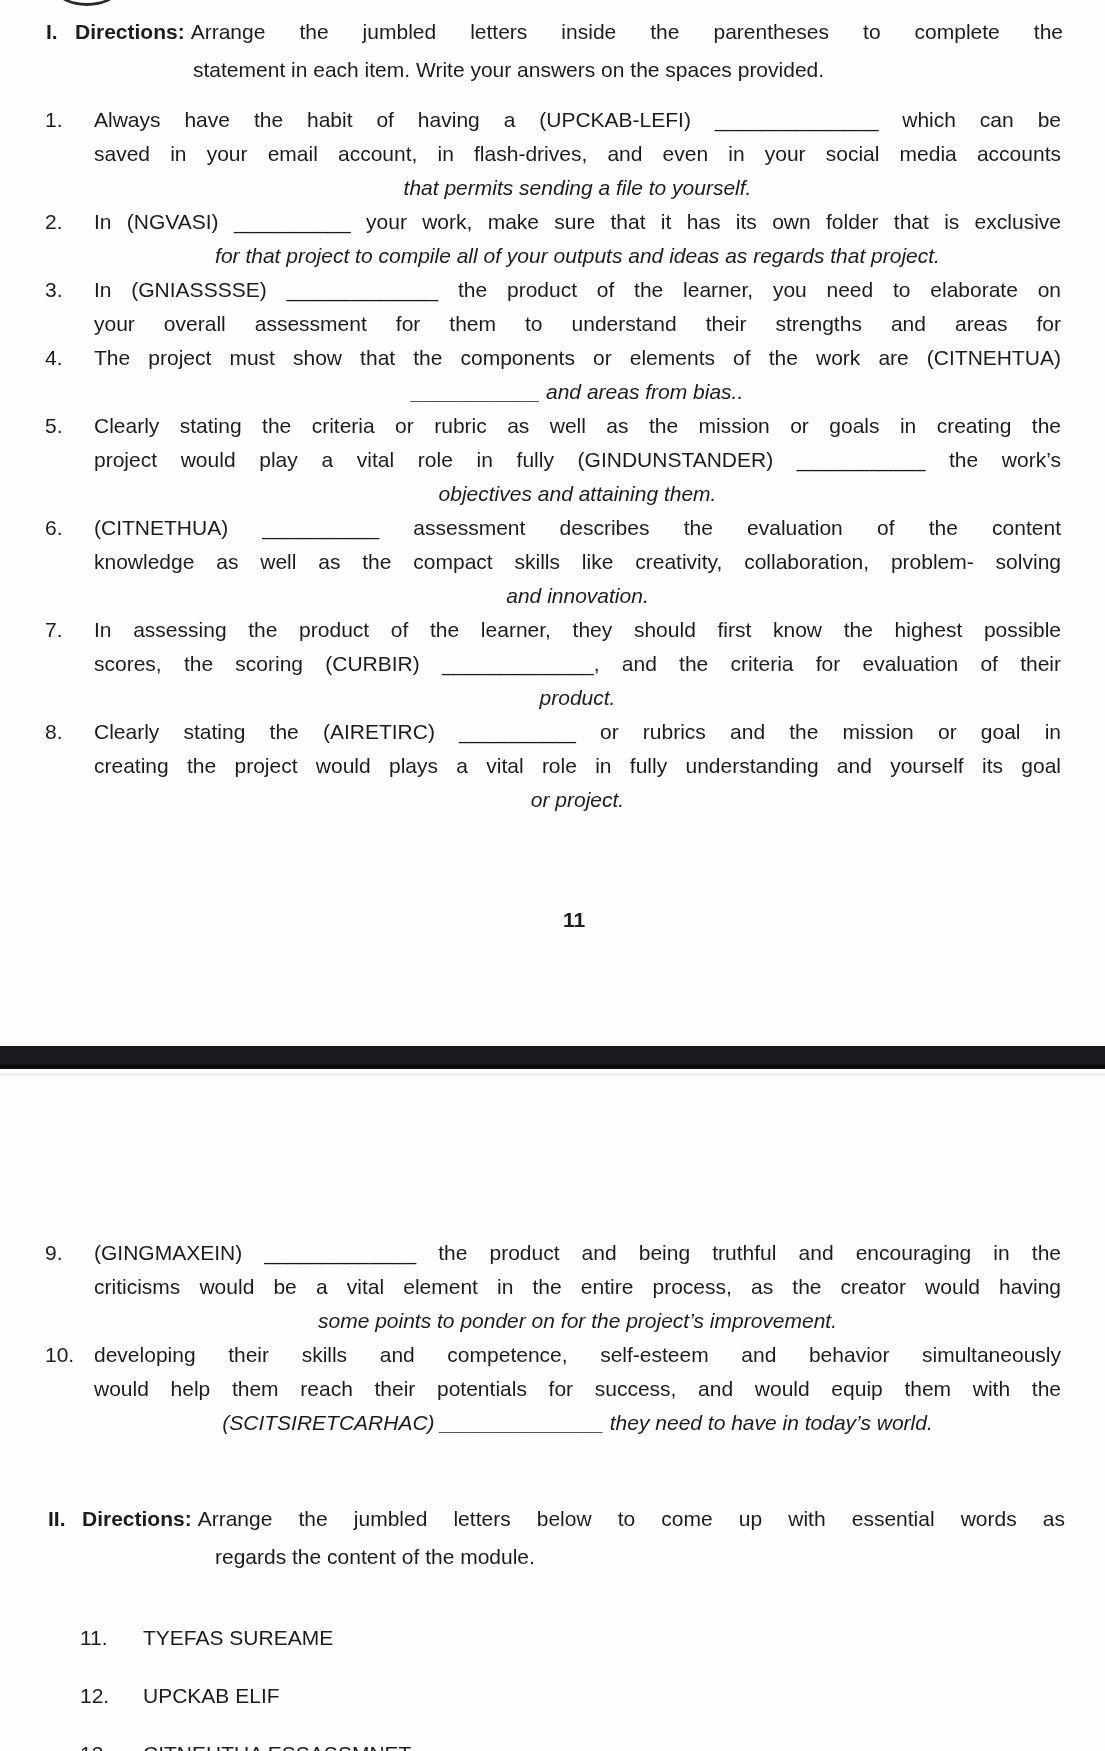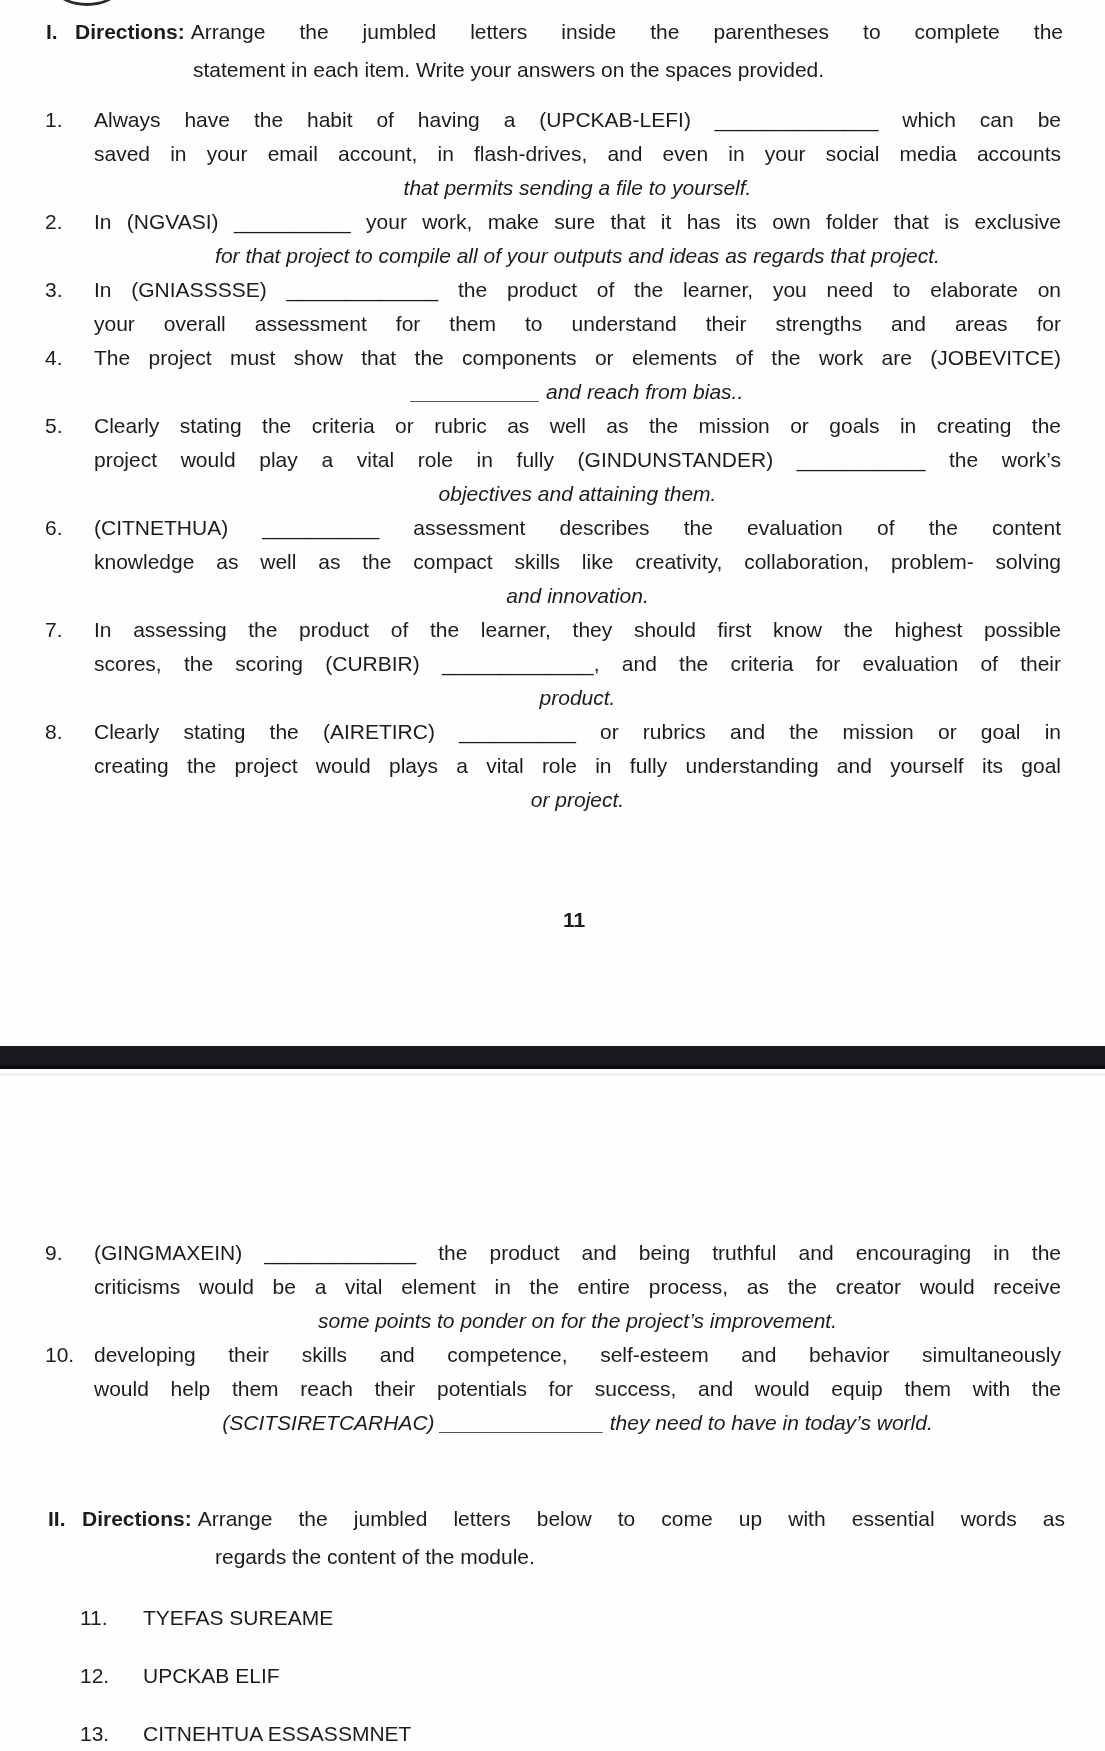--- a/index.html
+++ b/index.html
@@ -64,21 +64,21 @@
     border-bottom: 4px solid #0c0c11;
   }
   .separator-shadow {
     position: absolute;
     left: 0; top: 1073px;
     width: 1105px; height: 3px;
     background: #eef0f4;
   }
   
   #list3 { position: absolute; left: 80px; top: 1601px; line-height: 34px; }
-  #list3 .item { margin-bottom: 24px; }
+  #list3 .item { margin-bottom: 24px; margin-top: 20px; }
   #list3 .num { flex: 0 0 63px; }
   #list3 .word { white-space: nowrap; }
 </style>
 </head>
 <body>
 
 <div class="page">
 
   <div class="top-arc"></div>
 
@@ -110,22 +110,22 @@
     <div class="item">
       <span class="num">3.</span>
       <span class="body">
         <span class="ln j">In (GNIASSSSE) _____________ the product of the learner, you need to elaborate on</span>
         <span class="ln j">your overall assessment for them to understand their strengths and areas for</span>
       </span>
     </div>
     <div class="item">
       <span class="num">4.</span>
       <span class="body">
-        <span class="ln j">The project must show that the components or elements of the work are (JOBEVITCE)</span>
-        <span class="ln last">___________ and reach from bias..</span>
+        <span class="ln j">The project must show that the components or elements of the work are (CITNEHTUA)</span>
+        <span class="ln last">___________ and areas from bias..</span>
       </span>
     </div>
     <div class="item">
       <span class="num">5.</span>
       <span class="body">
         <span class="ln j">Clearly stating the criteria or rubric as well as the mission or goals in creating the</span>
         <span class="ln j">project would play a vital role in fully (GINDUNSTANDER) ___________ the work’s</span>
         <span class="ln last">objectives and attaining them.</span>
       </span>
     </div>
@@ -158,21 +158,21 @@
   <div class="page-num">11</div>
 
   <div class="separator"></div>
   <div class="separator-shadow"></div>
 
   <div class="list" id="list2">
     <div class="item">
       <span class="num">9.</span>
       <span class="body">
         <span class="ln j">(GINGMAXEIN) _____________ the product and being truthful and encouraging in the</span>
-        <span class="ln j">criticisms would be a vital element in the entire process, as the creator would receive</span>
+        <span class="ln j">criticisms would be a vital element in the entire process, as the creator would having</span>
         <span class="ln last">some points to ponder on for the project’s improvement.</span>
       </span>
     </div>
     <div class="item">
       <span class="num">10.</span>
       <span class="body">
         <span class="ln j">developing their skills and competence, self-esteem and behavior simultaneously</span>
         <span class="ln j">would help them reach their potentials for success, and would equip them with the</span>
         <span class="ln last">(SCITSIRETCARHAC) ______________ they need to have in today’s world.</span>
       </span>

